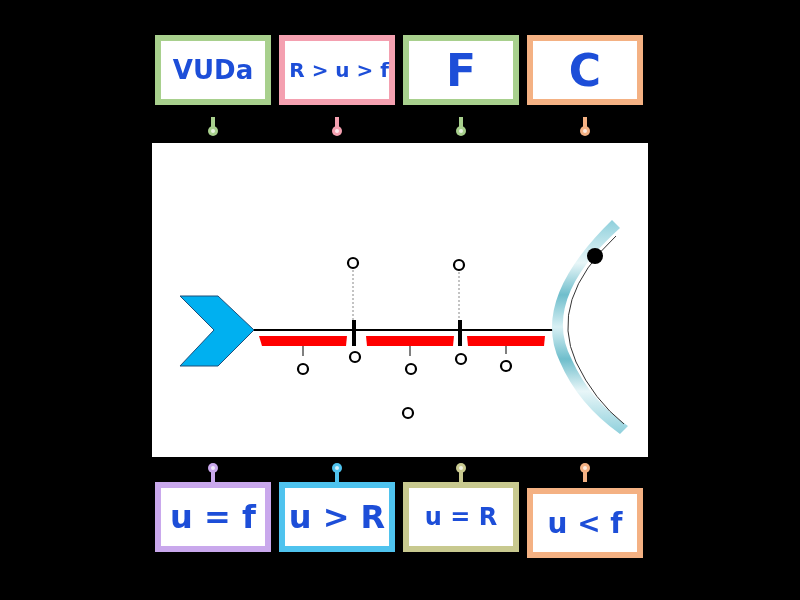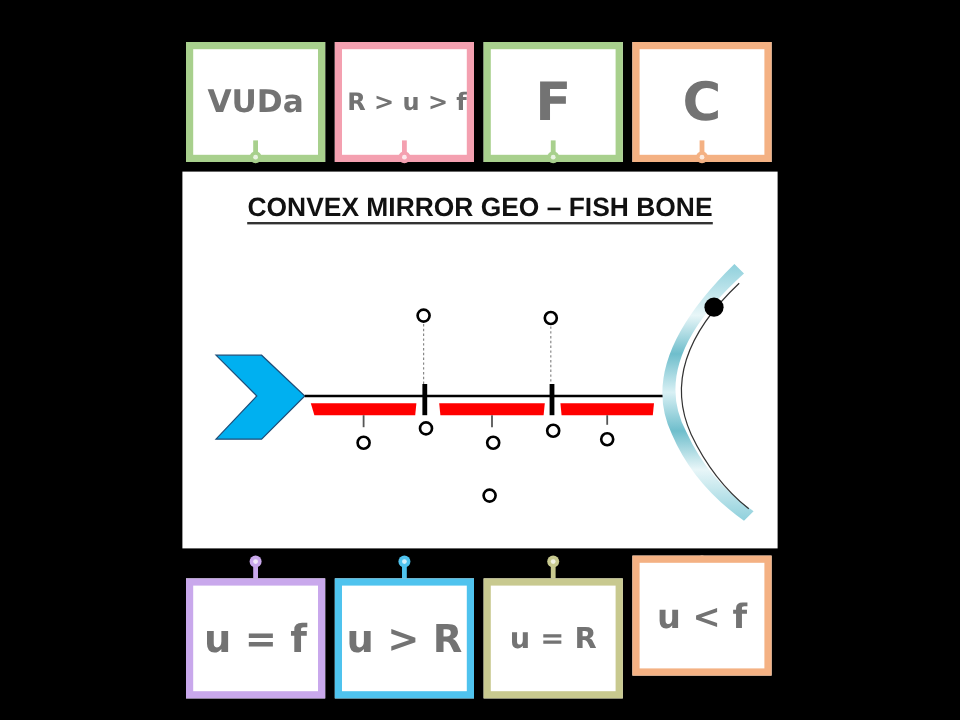--- a/index.html
+++ b/index.html
@@ -3,24 +3,24 @@
   <meta charset="utf-8">
   <style>
     html, body { margin: 0; padding: 0; }
     body {
       width: 800px; height: 600px; background: #000;
       position: relative; overflow: hidden;
       font-family: "DejaVu Sans", sans-serif;
     }
     .card {
       position: absolute; box-sizing: border-box;
-      width: 116px; height: 100px; background: #fff;
+      width: 116px; height: 70px; background: #fff;
       border-width: 6px; border-style: solid;
       display: flex; align-items: center; justify-content: center;
-      color: #737373; font-weight: bold; white-space: nowrap;
+      color: #1d4ed8; font-weight: bold; white-space: nowrap;
       cursor: pointer;
     }
     .connector { position: absolute; width: 4px; height: 10px; }
     .dot {
       position: absolute; width: 10px; height: 10px; border-radius: 50%;
       box-sizing: border-box;
     }
     .dot::after {
       content: ""; position: absolute; left: 3px; top: 3px;
       width: 4px; height: 4px; border-radius: 50%; background: rgba(255,255,255,0.75);
@@ -58,21 +58,20 @@
   <div class="dot" style="left: 208px; top: 126px; background: rgb(168, 208, 141);"></div>
   <div class="connector" style="left: 335px; top: 117px; background: rgb(244, 160, 176);"></div>
   <div class="dot" style="left: 332px; top: 126px; background: rgb(244, 160, 176);"></div>
   <div class="connector" style="left: 459px; top: 117px; background: rgb(168, 208, 141);"></div>
   <div class="dot" style="left: 456px; top: 126px; background: rgb(168, 208, 141);"></div>
   <div class="connector" style="left: 583px; top: 117px; background: rgb(244, 177, 131);"></div>
   <div class="dot" style="left: 580px; top: 126px; background: rgb(244, 177, 131);"></div>
 </div>
 
 <div id="panel">
-  <div id="title"><span>CONVEX MIRROR GEO – FISH BONE</span></div>
 
   <svg id="diagram" width="496" height="314" viewBox="152 143 496 314">
     <defs>
       <linearGradient id="mirrorGrad" x1="0" y1="0" x2="0" y2="1">
         <stop offset="0" stop-color="#8fd0dc"></stop>
         <stop offset="0.2" stop-color="#e8f6f8"></stop>
         <stop offset="0.35" stop-color="#6fbecc"></stop>
         <stop offset="0.5" stop-color="#d8f0f4"></stop>
         <stop offset="0.65" stop-color="#6fbecc"></stop>
         <stop offset="0.8" stop-color="#e8f6f8"></stop>
@@ -127,16 +126,16 @@
 
   <div class="card" style="left: 155px; top: 482px; border-color: rgb(201, 168, 236); font-size: 32px; text-align: right;">
     <span>u = f</span>
   </div>
   <div class="card" style="left: 279px; top: 482px; border-color: rgb(79, 195, 238); font-size: 32px;">
     <span>u &gt; R</span>
   </div>
   <div class="card" style="left: 403px; top: 482px; border-color: rgb(200, 201, 143); font-size: 24px;">
     <span>u = R</span>
   </div>
-  <div class="card" style="left: 527px; top: 463px; border-color: rgb(244, 177, 131); font-size: 28px;">
+  <div class="card" style="left: 527px; top: 488px; border-color: rgb(244, 177, 131); font-size: 28px;">
     <span>u &lt; f</span>
   </div>
 </div>
 
 </body></html>

